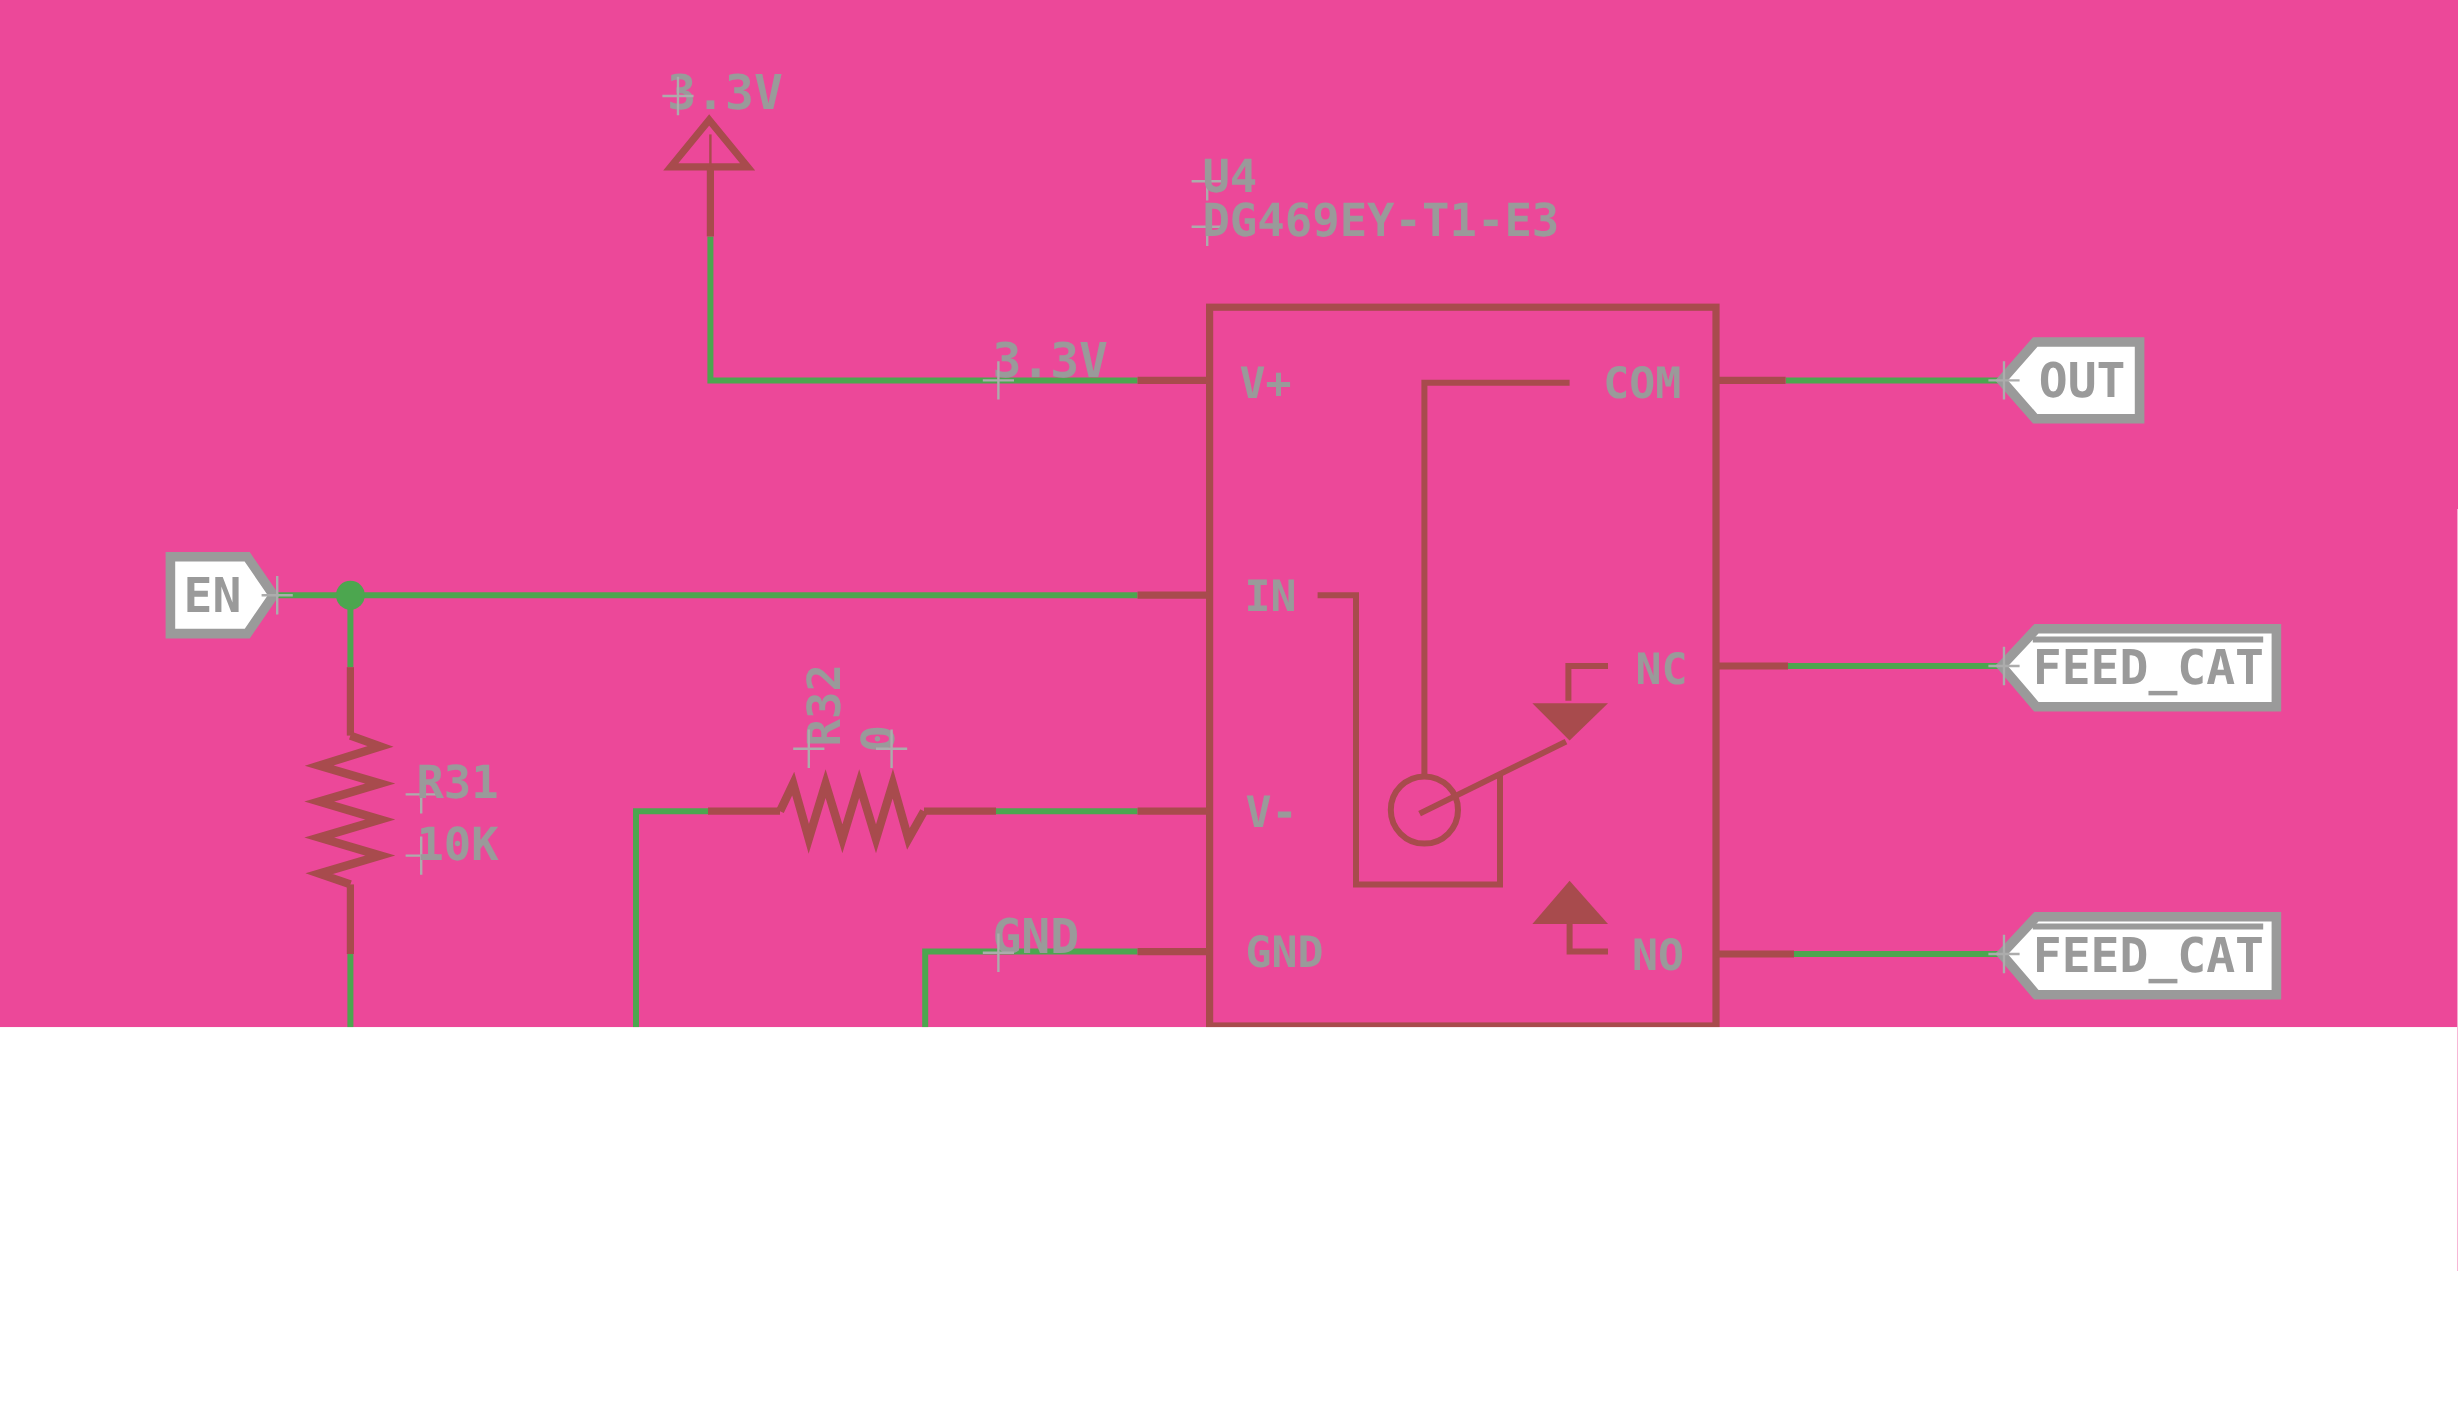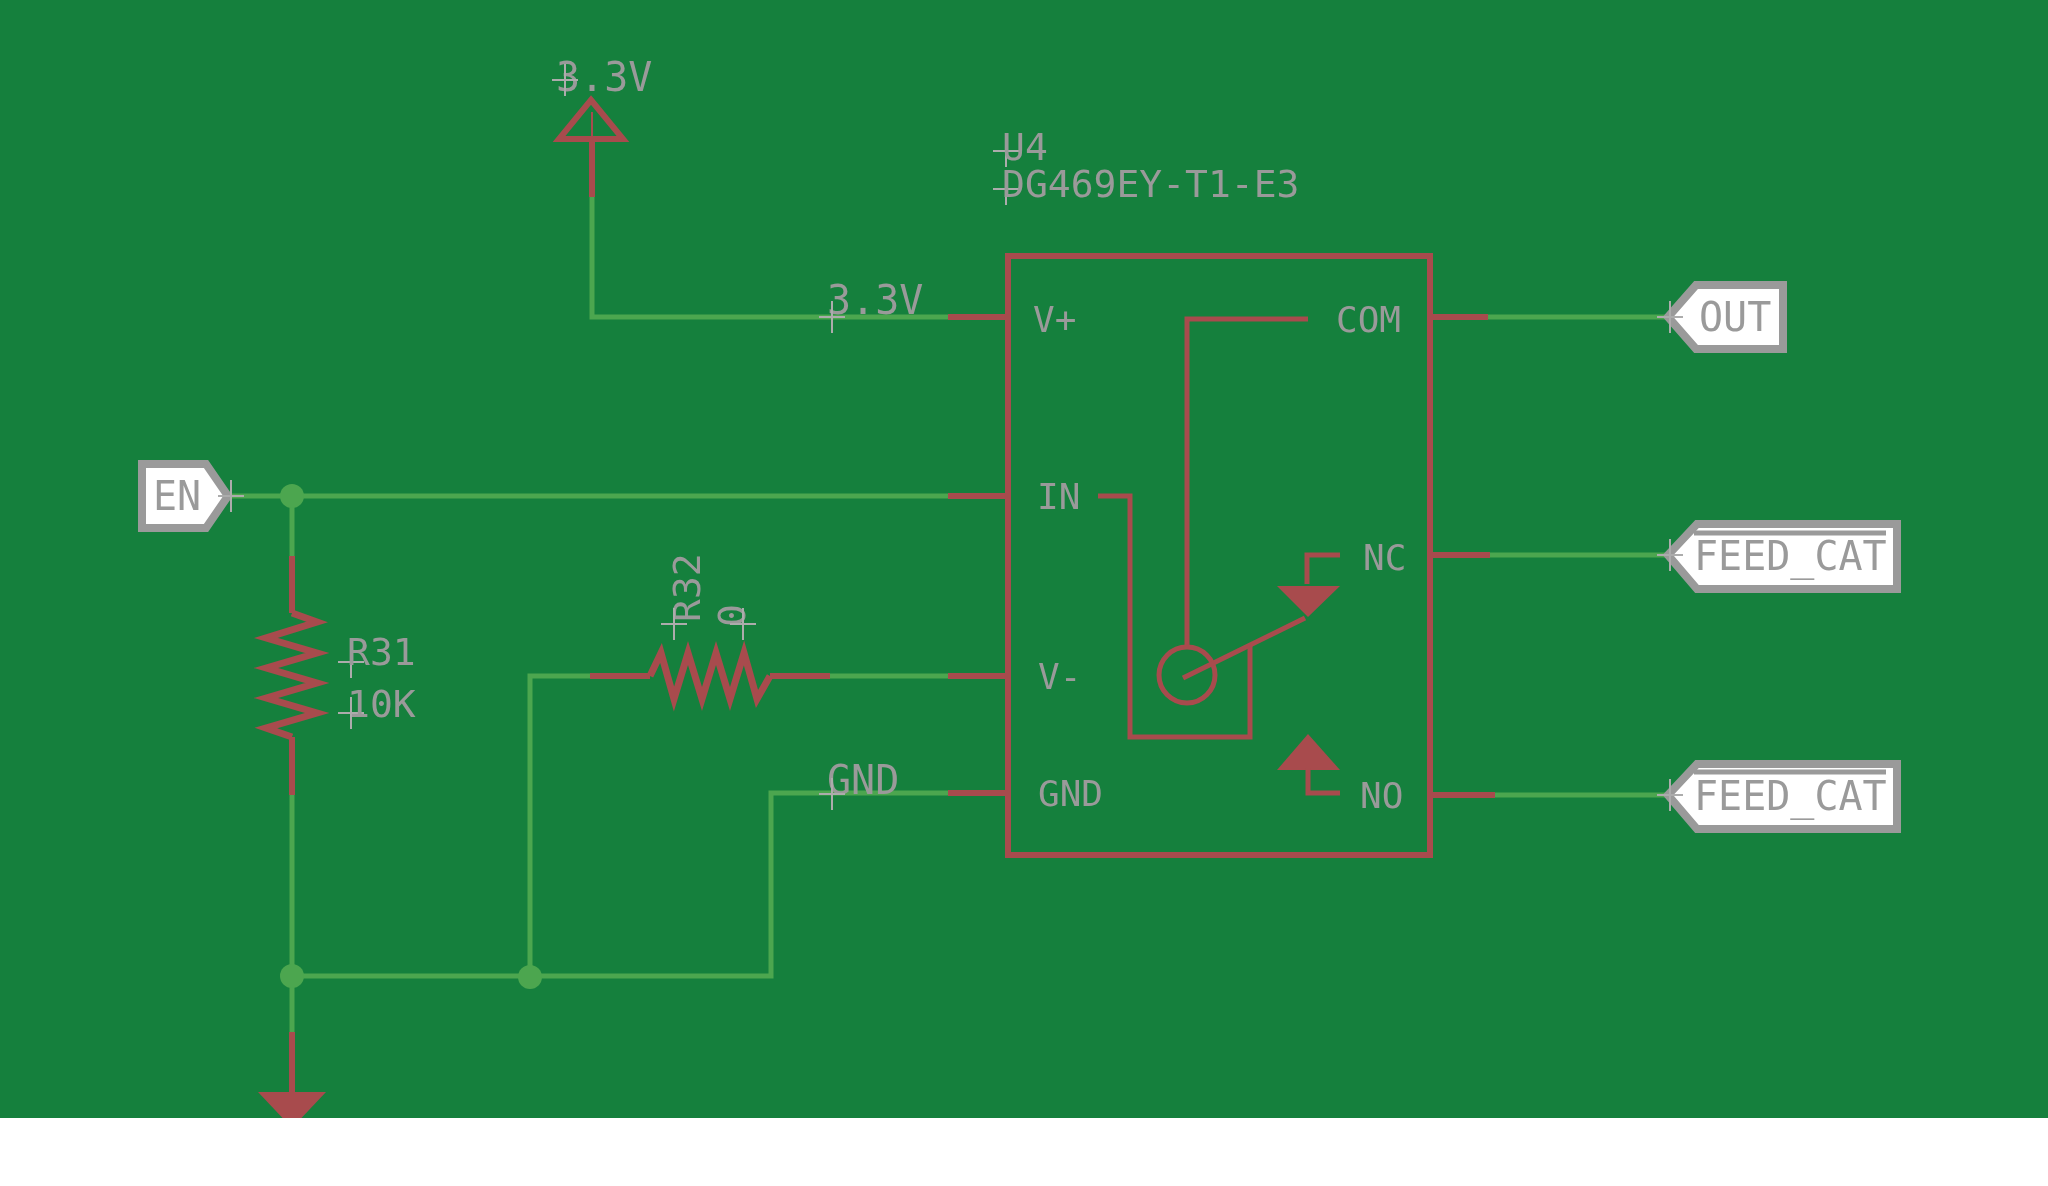--- a/index.html
+++ b/index.html
@@ -1,16 +1,16 @@
 <!DOCTYPE html>
 <html style="--wire: #4CA64F; --sym: #A84B4D; --txt: #9A9A9A;"><head>
 <meta charset="utf-8">
 <style>
   html,body{margin:0;padding:0;background:#ffffff;}
-  .canvas{position:relative;width:2048px;height:1118px;background:#15803d;overflow:hidden;}
+  .canvas{position:relative;width:2048px;height:856px;background:#ec4899;overflow:hidden;font-weight:bold;}
   svg{position:absolute;left:0;top:0;}
   
   .w  {stroke:var(--wire,#4CA64F);stroke-width:5;fill:none;}
   .p  {stroke:var(--sym,#A84B4D);stroke-width:6;fill:none;}
   .ps {stroke:var(--sym,#A84B4D);stroke-width:5;fill:none;}
   .z  {stroke:var(--sym,#A84B4D);stroke-width:7;fill:none;}
   .rf {fill:var(--sym,#A84B4D);stroke:none;}
   .dot{fill:var(--wire,#4CA64F);stroke:none;}
   .fl {stroke:var(--txt,#9A9A9A);stroke-width:8;fill:#ffffff;}
   .ol {stroke:var(--txt,#9A9A9A);stroke-width:5;fill:none;}

